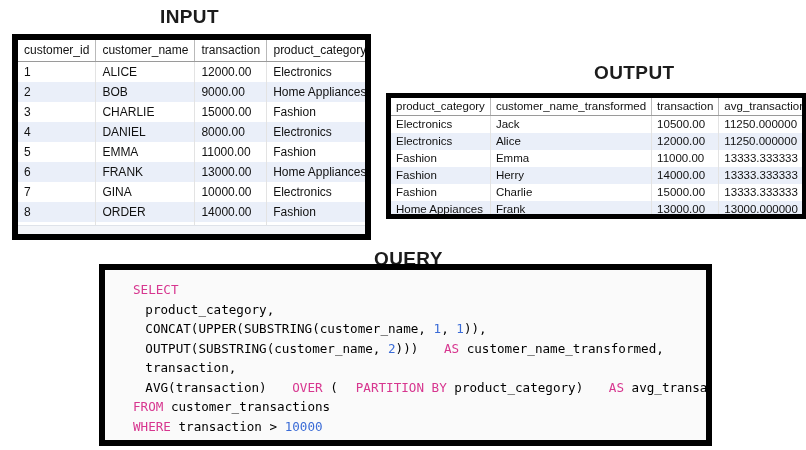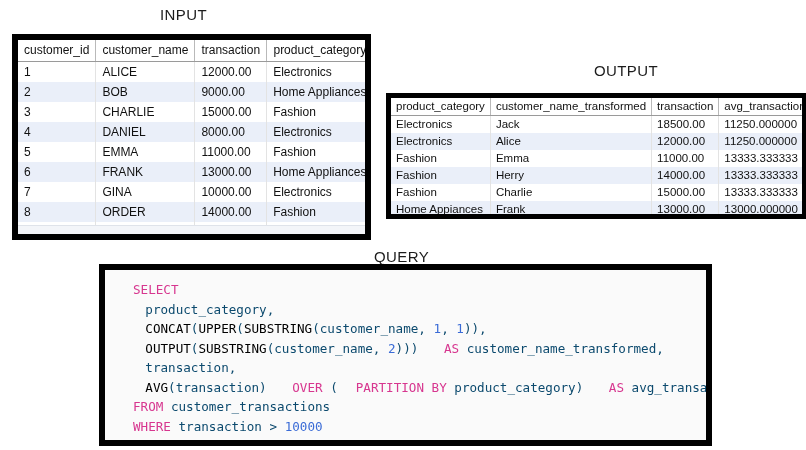--- a/index.html
+++ b/index.html
@@ -13,22 +13,22 @@
     position: relative;
     overflow: hidden;
     font-family: "Liberation Sans", sans-serif;
     color: #1a1a1a;
   }
 
   
   .section-title {
     position: absolute;
     font-family: "Liberation Sans", sans-serif;
-    font-weight: normal;
-    font-size: 15px;
+    font-weight: bold;
+    font-size: 19px;
     letter-spacing: 0.4px;
     color: #1c1c1c;
     white-space: nowrap;
   }
   #title-input  { left: 160px; top: 6px; }
   #title-output { left: 594px; top: 62px; }
   #title-query  { left: 374px; top: 248px; }
 
   
   .panel {
@@ -113,21 +113,21 @@
     padding: 10px 0 0 10px;
     font-family: "DejaVu Sans Mono", monospace;
     font-size: 12.6px;
     line-height: 19.5px;
     color: #333333;
     white-space: pre;
   }
   .kw   { color: #d7368f; margin-left: 18px; }   
   .fn   { color: #000000; }   
   .num  { color: #3a6bd6; }   
-  .pl   { color: #0c4a6e; }   
+  .pl   { color: #000000; }   
 </style>
 </head>
 <body>
 
 <div class="section-title" id="title-input">INPUT</div>
 
 <div class="panel" id="panel-input">
   <div class="panel-inner" id="inner-input">
     <table class="grid" id="grid-input">
       <colgroup>
@@ -221,21 +221,21 @@
             <th>product_category</th>
             <th>customer_name_transformed</th>
             <th>transaction</th>
             <th>avg_transaction</th>
           </tr>
       </thead>
       <tbody id="output-body">
           <tr>
             <td>Electronics</td>
             <td>Jack</td>
-            <td>18500.00</td>
+            <td>10500.00</td>
             <td>11250.000000</td>
           </tr>
           <tr>
             <td>Electronics</td>
             <td>Alice</td>
             <td>12000.00</td>
             <td>11250.000000</td>
           </tr>
           <tr>
             <td>Fashion</td>

